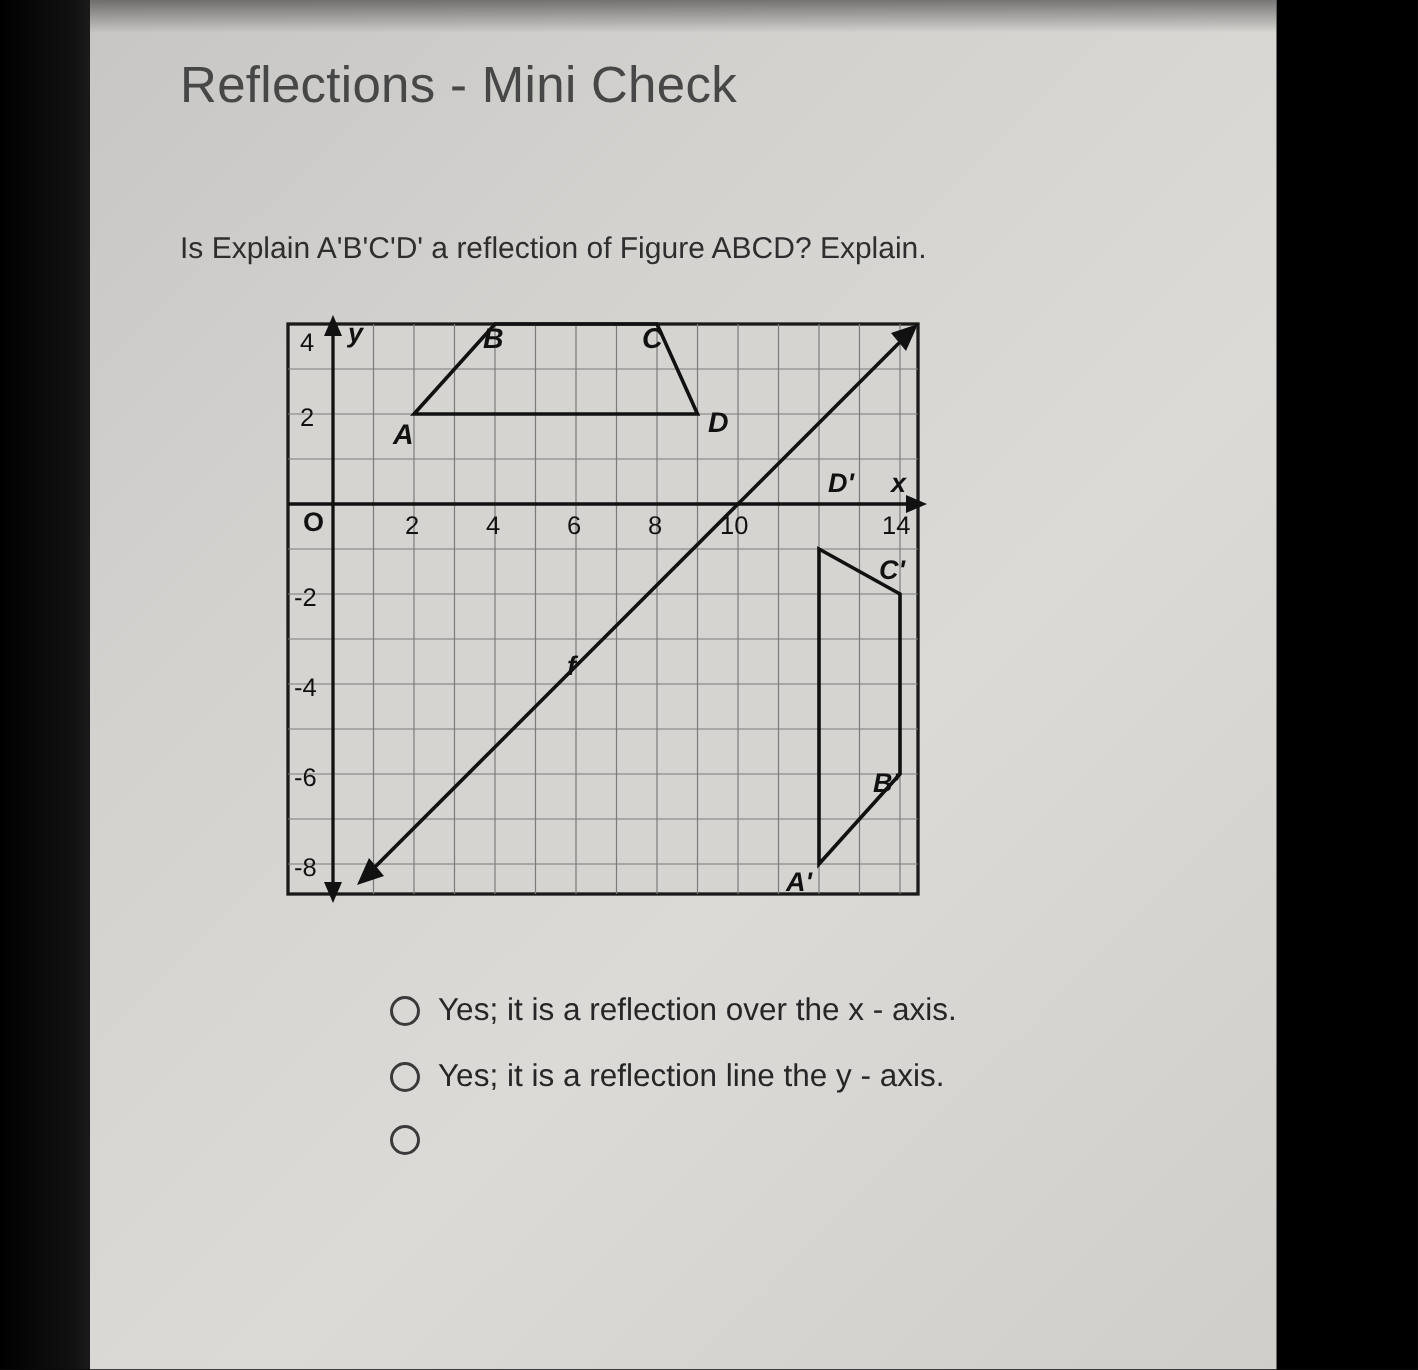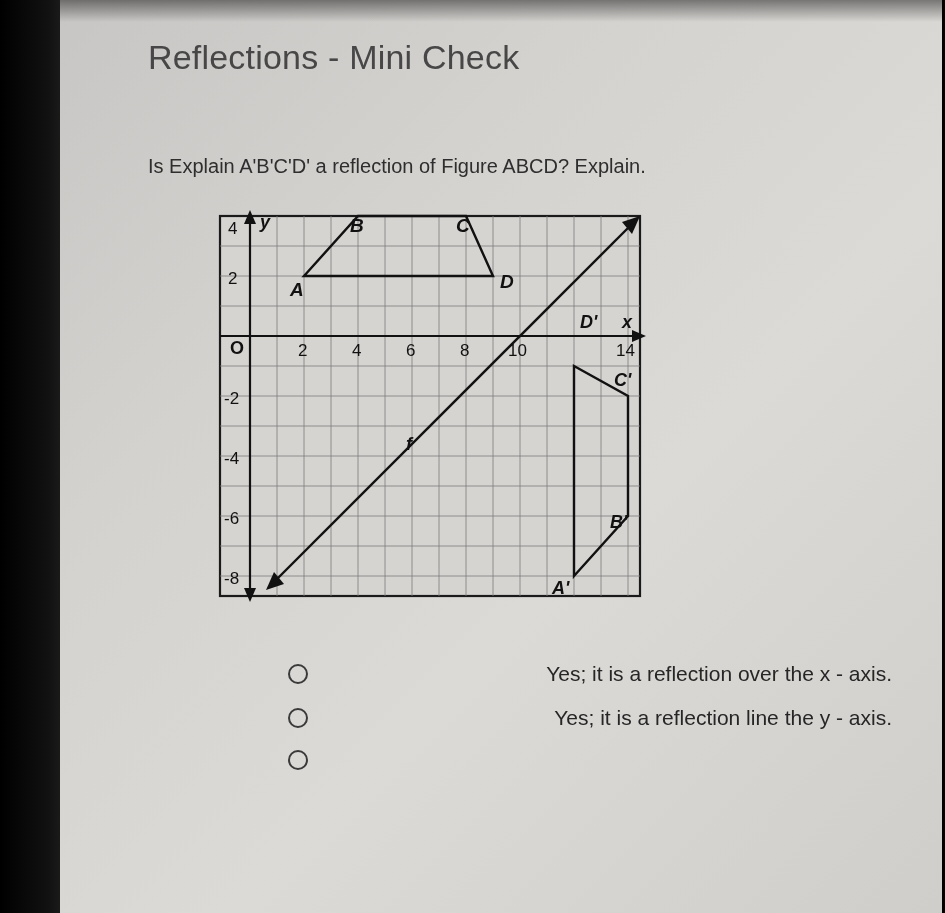--- a/index.html
+++ b/index.html
@@ -11,25 +11,25 @@
     align-items: flex-start;
     justify-content: flex-start;
   }
   .sidebar-dark {
     width: 60px;
     height: 913px;
     background: linear-gradient(to right, #000 0%, #111 80%, #1a1a1a 100%);
     flex-shrink: 0;
   }
   .page {
-    width: 882px;
+    width: 791px;
     height: 913px;
     background: linear-gradient(135deg, #c8c6c4 0%, #d4d2cf 30%, #dcdad7 60%, #d0cecb 100%);
     position: relative;
-    padding: 38px 50px 40px 88px;
+    padding: 38px 50px 40px 60px;
     color: #2b2b2b;
   }
   .right-dark {
     flex: 1;
     height: 913px;
     background: #000;
   }
   .top-shadow {
     position: absolute;
     top: 0; left: 0; right: 0;
@@ -62,21 +62,20 @@
   .options {
     margin-left: 140px;
   }
   .option {
     display: flex;
     align-items: center;
     gap: 12px;
     margin-bottom: 20px;
     font-size: 21px;
     color: #262626;
-    justify-content: space-between;
   }
   .radio {
     width: 20px; height: 20px;
     border: 2px solid #3a3a3a;
     border-radius: 50%;
     flex-shrink: 0;
     background: transparent;
   }
 </style>
 </head>

